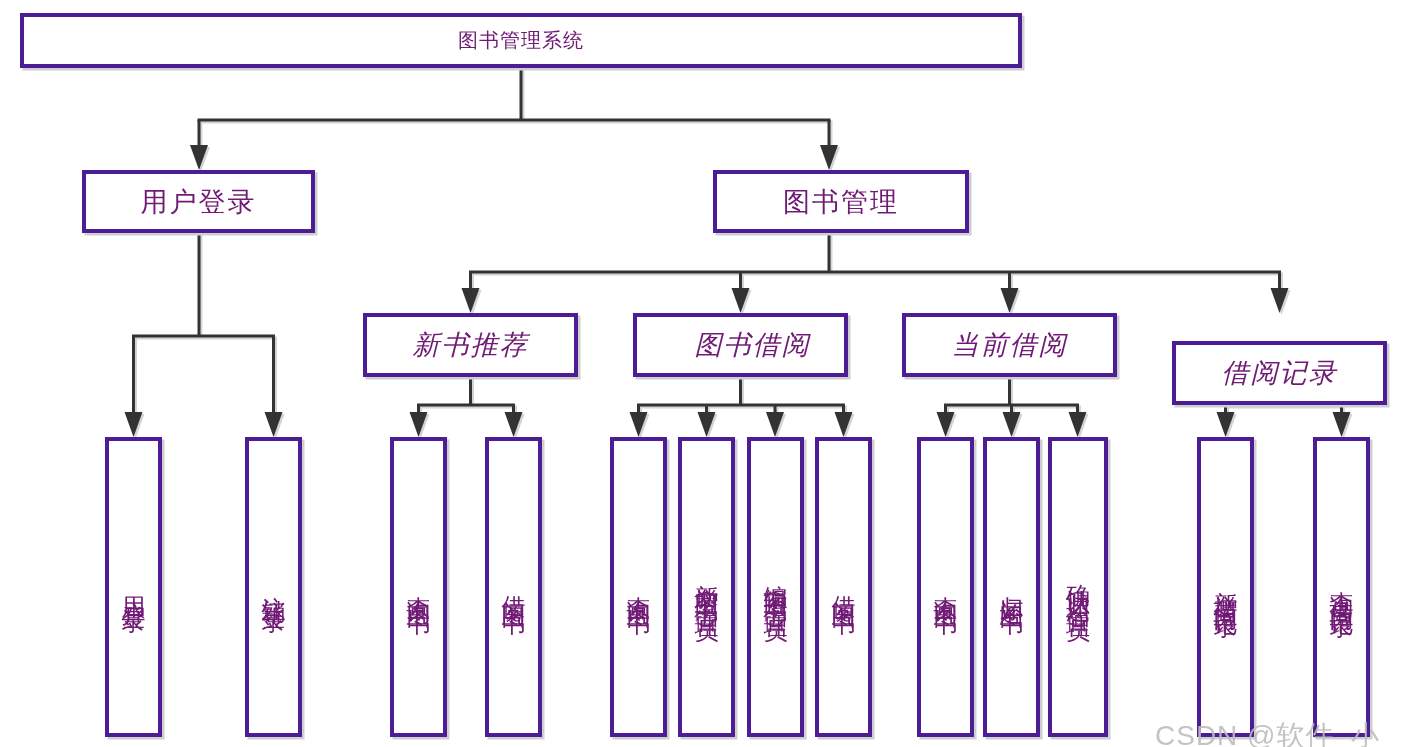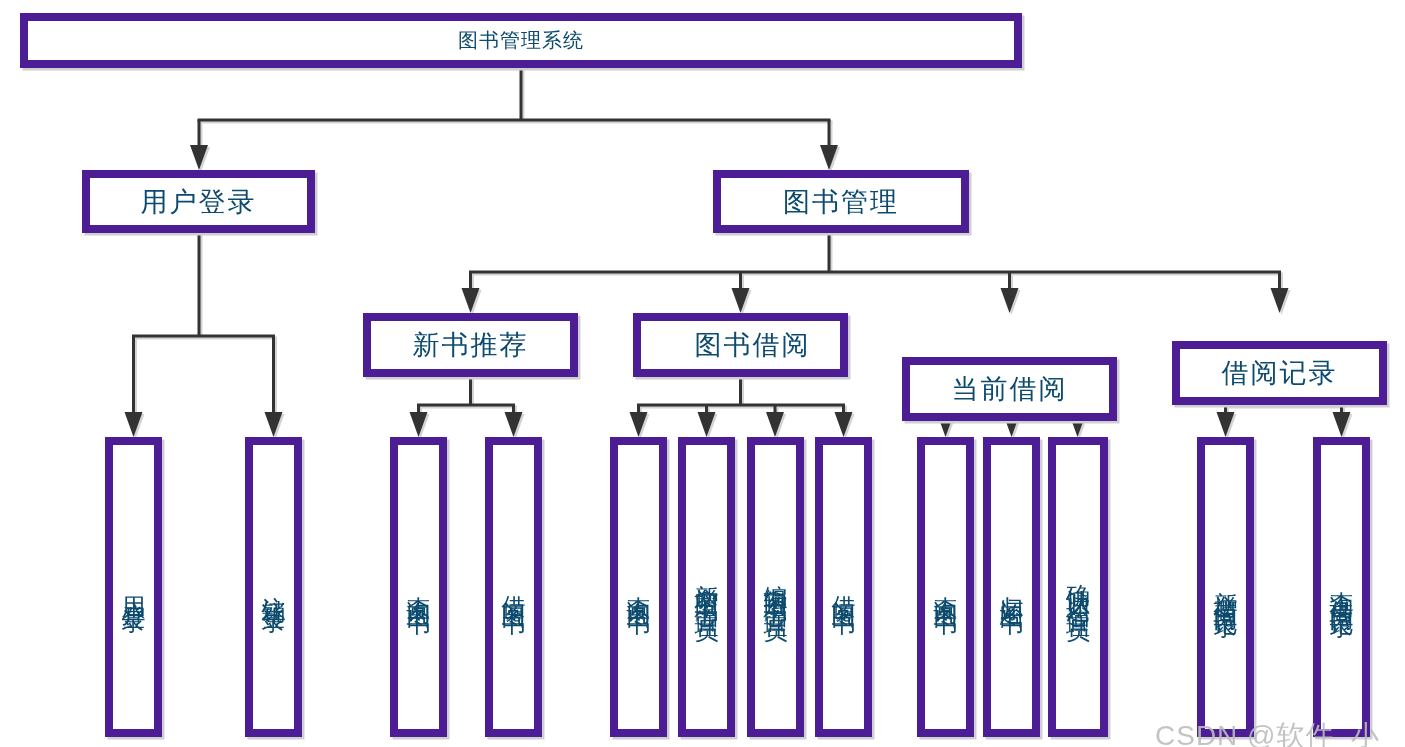--- a/index.html
+++ b/index.html
@@ -14,41 +14,41 @@
   }
   #connectors {
     position: absolute;
     left: 0; top: 0;
     width: 1405px; height: 747px;
     filter: drop-shadow(2px 2px 0px #d4d4d4);
   }
   .hbox, .vbox {
     position: absolute;
     box-sizing: border-box;
-    border: 8px solid #4c1d95;
+    border: 4px solid #4c1d95;
     background: #ffffff;
     display: flex;
     align-items: center;
     justify-content: center;
     box-shadow: 2.5px 2.5px 0 #cfcfcf;
-    color: #0c4a6e;
+    color: #701a75;
     white-space: nowrap;
   }
   .hbox { font-size: 27px; letter-spacing: 2px; }
   .hbox.root { font-size: 20px; letter-spacing: 1px; }
   .vbox {
     writing-mode: vertical-rl;
     font-size: 24px;
     letter-spacing: 5px;
     width: 57px;
     height: 300px;
     top: 437px;
   }
   .lvl2 { top: 170px; height: 63px; }
-  .lvl3 { top: 313px; height: 64px; width: 215px; }
+  .lvl3 { top: 313px; height: 64px; width: 215px; font-style: italic; }
   #watermark {
     position: absolute;
     left: 1155px;
     top: 717px;
     font-size: 28px;
     color: #bdbdbd;
     letter-spacing: 1px;
     opacity: 0.9;
     z-index: 5;
   }
@@ -124,21 +124,21 @@
     </g>
   </svg>
 
   <div class="hbox root" style="left:20px; top:13px; width:1002px; height:55px;">图书管理系统</div>
 
   <div class="hbox lvl2" style="left:82px; width:233px;">用户登录</div>
   <div class="hbox lvl2" style="left:713px; width:256px;">图书管理</div>
 
   <div class="hbox lvl3" style="left:363px;">新书推荐</div>
   <div class="hbox lvl3" style="left:633px;padding-left:24px;">图书借阅</div>
-  <div class="hbox lvl3" style="left:902px;margin-top:44px;">当前借阅</div>
+  <div class="hbox lvl3" style="left:902px;">当前借阅</div>
   <div class="hbox lvl3" style="left:1172px;margin-top:28px;">借阅记录</div>
 
   <div class="vbox" style="left:105px;">用户登录</div>
   <div class="vbox" style="left:245px;">注销登录</div>
 
   <div class="vbox" style="left:390px;">查询图书</div>
   <div class="vbox" style="left:485px;">借阅图书</div>
 
   <div class="vbox" style="left:610px;">查询图书</div>
   <div class="vbox" style="left:678px;">新增图书（管理员）</div>

